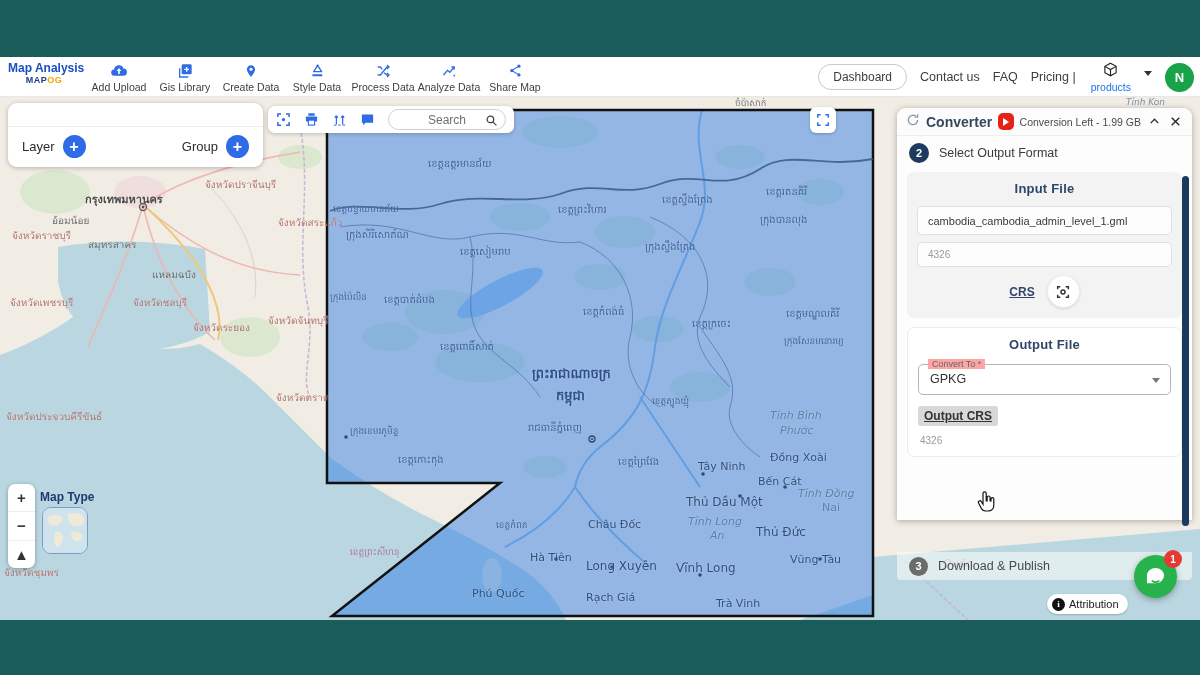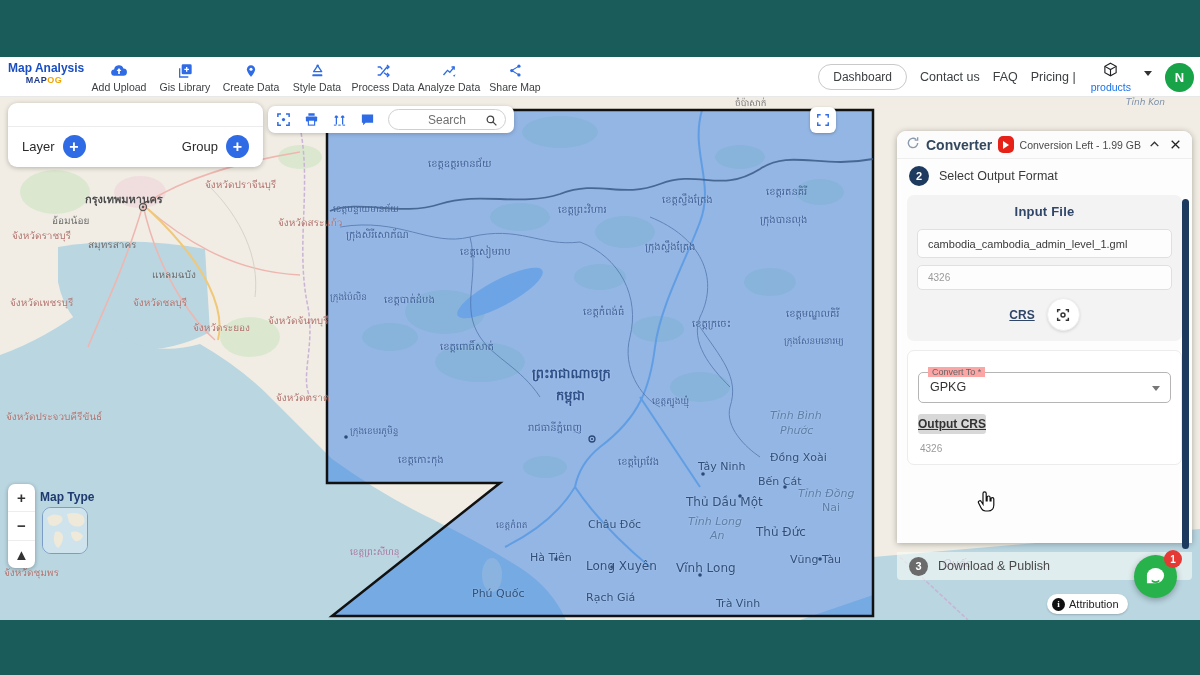--- a/index.html
+++ b/index.html
@@ -60,21 +60,21 @@
   #maptype-thumb { position:absolute; left:42px; top:507px; width:46px; height:47px; border:1.5px solid #7a9cc6; border-radius:9px; background:#cfe3ec; overflow:hidden; z-index:3; cursor:pointer; }
 
   #attribution { position:absolute; left:1047px; top:594px; height:20px; background:#fff; border-radius:11px; display:flex; align-items:center; gap:4px; padding:0 9px 0 5px; z-index:6; cursor:pointer; box-shadow:0 1px 2px rgba(0,0,0,.2); }
   #attribution .info-dot { width:13px; height:13px; border-radius:50%; background:#111; color:#fff; font-size:9px; font-weight:bold; display:flex; align-items:center; justify-content:center; font-family:"Liberation Serif",serif; }
   #attribution .atext { font-size:11px; color:#222; }
 
   #chat-fab { position:absolute; left:1134px; top:555px; width:43px; height:43px; border-radius:50%; background:#27b24c; z-index:6; display:flex; align-items:center; justify-content:center; cursor:pointer; box-shadow:0 2px 6px rgba(0,0,0,.3); }
   #chat-badge { position:absolute; left:1164px; top:550px; width:18px; height:18px; border-radius:50%; background:#e53935; color:#fff; font-size:10px; font-weight:bold; display:flex; align-items:center; justify-content:center; z-index:7; }
 
   
-  #panel { position:absolute; left:897px; top:108px; width:295px; height:412px; background:#fdfdfd; border-radius:9px 9px 0 0; box-shadow:0 1px 6px rgba(0,0,0,.3); z-index:4;margin-top:23px; }
+  #panel { position:absolute; left:897px; top:108px; width:295px; height:412px; background:#fdfdfd; border-radius:9px 9px 0 0; box-shadow:0 1px 6px rgba(0,0,0,.3); z-index:4; }
   #panel-header { height:28px; display:flex; align-items:center; gap:6px; padding:0 9px; border-bottom:1px solid #eee; background:#fcfcfc; border-radius:9px 9px 0 0; }
   #panel-title { font-size:14px; font-weight:bold; color:#33475e; }
   #yt-badge { width:26px; height:17px; background:#e62117; border-radius:5px; display:flex; align-items:center; justify-content:center; cursor:pointer; }
   #yt-badge .tri { width:0; height:0; border-left:6px solid #fff; border-top:4px solid transparent; border-bottom:4px solid transparent; }
   #quota { margin-left:auto; font-size:10.5px; color:#4a4a4a; white-space:nowrap; }
   .hdr-btn { display:flex; align-items:center; cursor:pointer; padding:0 1px; }
   #step2-row { display:flex; align-items:center; gap:10px; padding:7px 12px 5px 12px; }
   .step-circle { width:20px; height:20px; border-radius:50%; background:#1f3a5f; color:#fff; font-size:11px; font-weight:bold; display:flex; align-items:center; justify-content:center; flex:none; }
   #step2-label { font-size:12.5px; color:#3a3a3a; font-weight:500; }
   .pcard { margin:4px 10px 0 10px; border-radius:7px; padding:9px 10px 10px 10px; }
@@ -84,21 +84,21 @@
   .field { background:#fdfdfd; border:1px solid #e0e0e0; border-radius:5px; display:flex; align-items:center; padding:0 10px; }
   #filename-field { margin-top:10px; height:29px; font-size:11px; color:#3a3a3a; }
   #incrs-field { margin-top:7px; height:25px; font-size:10px; color:#9a9a9a; }
   #crs-row { margin-top:8px; display:flex; align-items:center; justify-content:center; gap:12px; }
   #crs-link { font-size:12px; font-weight:bold; color:#2f4668; text-decoration:underline; cursor:pointer; }
   #crs-btn { width:33px; height:33px; border-radius:50%; background:#fff; border:1px solid #eee; box-shadow:0 1px 3px rgba(0,0,0,.12); display:flex; align-items:center; justify-content:center; cursor:pointer; }
   #convert-select { position:relative; margin-top:12px; height:31px; border:1px solid #b5b5b5; border-radius:5px; cursor:pointer; background:#fff; }
   #convert-select .flabel { position:absolute; top:-6px; left:9px; background:#fca5a5; padding:0 4px; font-size:9px; color:#666; }
   #convert-select .fvalue { line-height:29px; padding-left:11px; font-size:12.5px; color:#333; }
   #convert-select .sel-caret { position:absolute; right:10px; top:13px; width:0; height:0; border-left:4.5px solid transparent; border-right:4.5px solid transparent; border-top:5.5px solid #777; }
-  #outcrs-chip { display:inline-block; margin-top:11px; background:#d8d8d8; border-radius:3px; padding:3px 0; font-size:12px; font-weight:bold; color:#333; text-decoration:underline; cursor:pointer; }
+  #outcrs-chip { display:inline-block; margin-top:11px; background:#d8d8d8; border-radius:3px; padding:3px 6px; font-size:12px; font-weight:bold; color:#333; text-decoration:underline; cursor:pointer; }
   #outcrs-value { margin-top:9px; font-size:10px; color:#9a9a9a; padding-left:2px; }
   #btn-row { display:flex; justify-content:center; gap:13px; margin-top:15px; }
   .pill-btn { height:30px; border:none; border-radius:17px; color:#fff; font-size:13px; font-weight:bold; cursor:pointer; font-family:"Liberation Sans",sans-serif; }
   #convert-btn { background:#f7a823; padding:0 19px; }
   #cancel-btn { background:#f0564a; padding:0 17px; }
   #panel-scrollbar { position:absolute; right:3px; top:68px; width:7px; height:350px; background:#1c3a5e; border-radius:4px; cursor:pointer; }
   #step3-row { position:absolute; left:897px; top:552px; width:295px; height:28px; background:rgba(248,251,246,.62); z-index:4; display:flex; align-items:center; gap:10px; padding:0 12px; border-radius:0 0 4px 4px; }
   #step3-row .step-circle { background:#6b6b6b; width:19px; height:19px; }
   #step3-label { font-size:12.5px; color:#4a4a4a; }
 
@@ -475,20 +475,21 @@
         <span id="crs-btn">
           <svg width="16" height="16" viewBox="0 0 24 24" fill="none" stroke="#333" stroke-width="2.2">
               <path d="M4,8 V4 h4 M16,4 h4 v4 M20,16 v4 h-4 M8,20 H4 v-4"></path>
               <circle cx="12" cy="12" r="3"></circle>
             </svg>
         </span>
       </div>
     </div>
 
     <div class="pcard" id="card-output">
+      <div class="pcard-heading">Output File</div>
       <div id="convert-select">
         <span class="flabel">Convert To *</span>
         <div class="fvalue">GPKG</div>
         <span class="sel-caret"></span>
       </div>
       <span id="outcrs-chip">Output CRS</span>
       <div id="outcrs-value">4326</div>
     </div>
 
 

